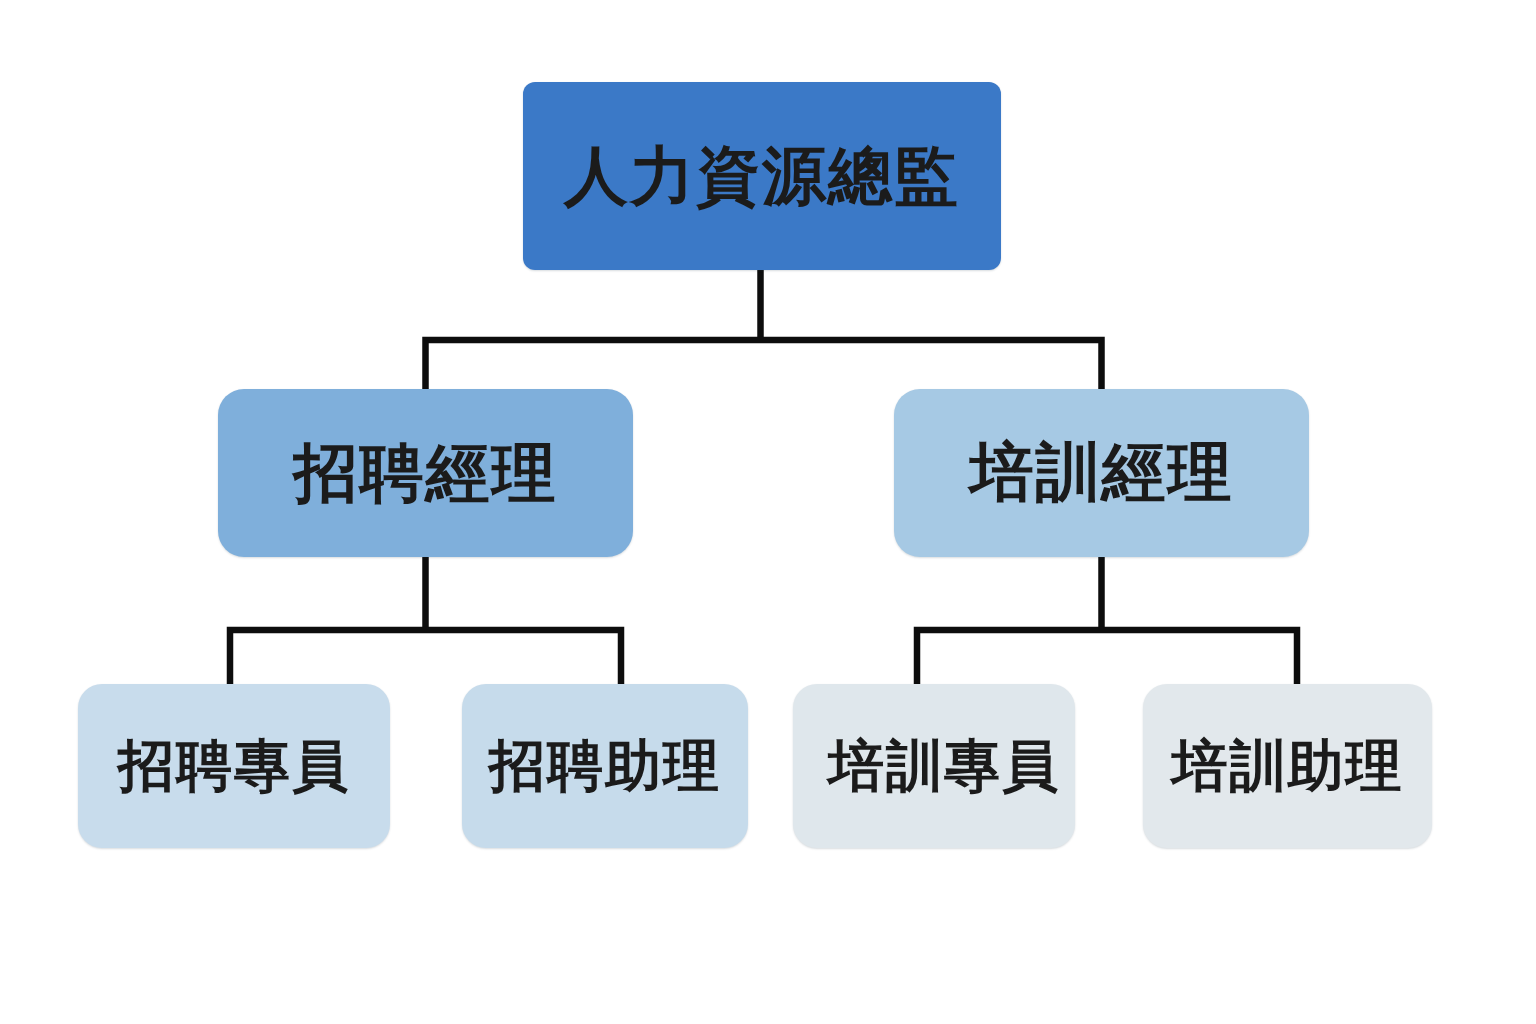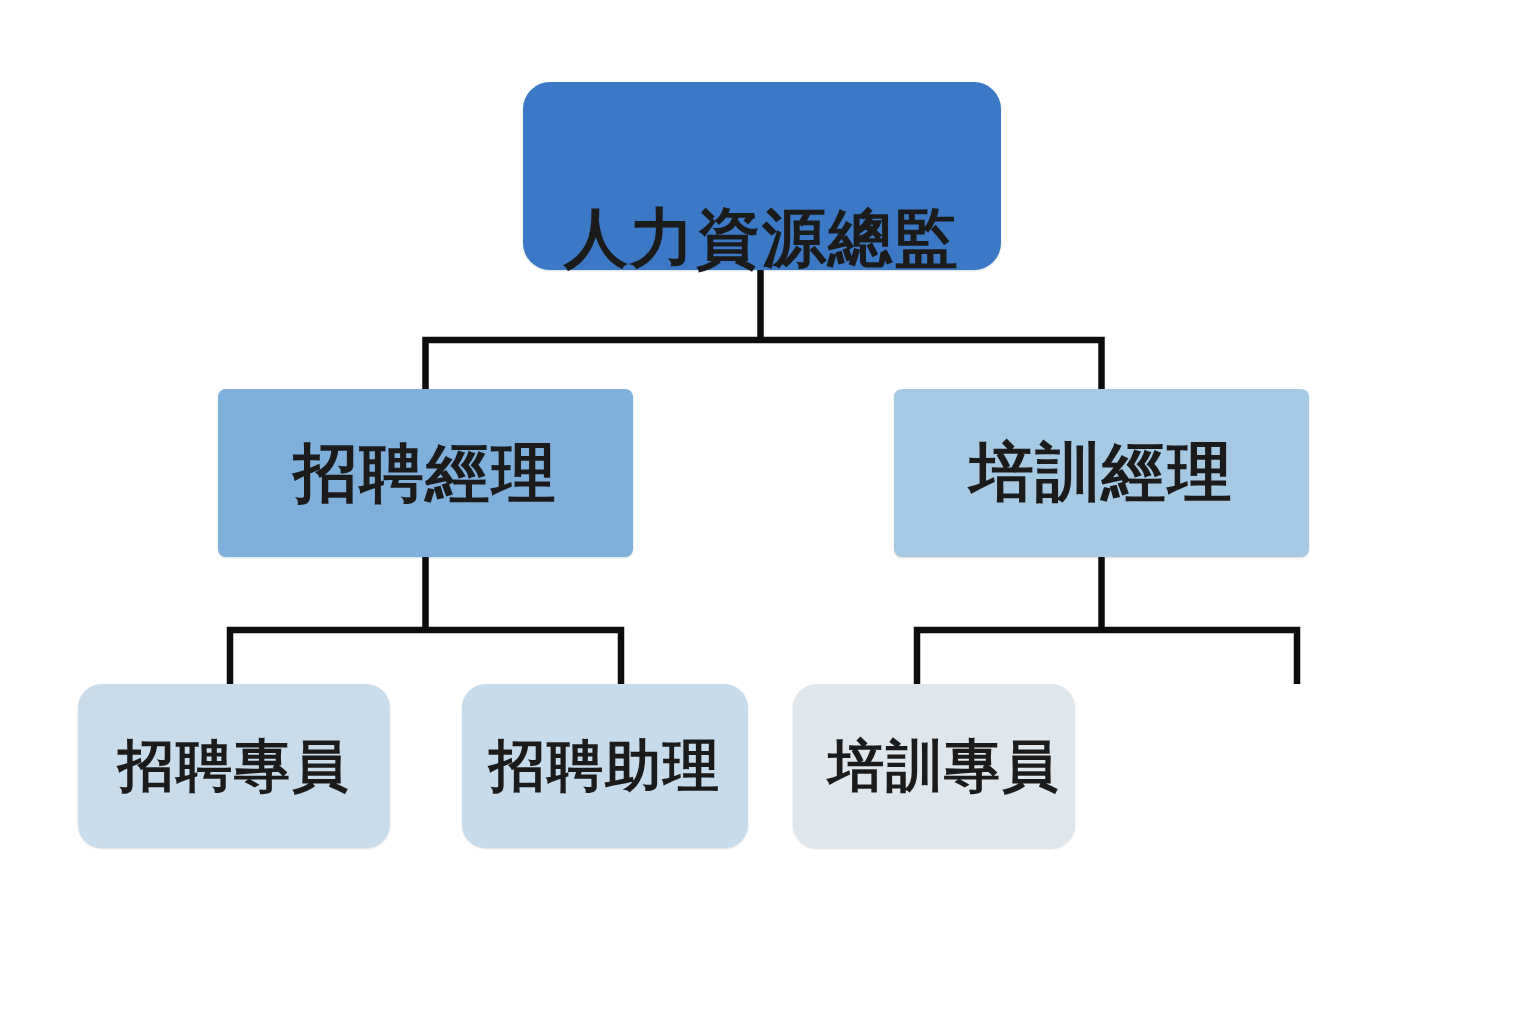--- a/index.html
+++ b/index.html
@@ -21,33 +21,32 @@
     top: 0;
     width: 1536px;
     height: 1024px;
   }
   .node {
     position: absolute;
     display: flex;
     align-items: center;
     justify-content: center;
     box-sizing: border-box;
-    border-radius: 8px;
+    border-radius: 26px;
     color: #1b1b1b;
     font-weight: 700;
     letter-spacing: 2px;
     text-align: center;
     line-height: 1;
     box-shadow: 0 1px 2px rgba(40, 60, 80, 0.18);
   }
   .node-root {
     left: 523px; top: 82px; width: 478px; height: 188px;
-    border-radius: 27px;
+    border-radius: 12px;
     font-size: 64px;
-    align-items: flex-end;
   }
   .node-l2 {
     top: 389px; width: 415px; height: 168px;
     font-size: 64px;
   }
   .node-rm { left: 218px; }
   .node-tm { left: 894px; }
   .node-l3 {
     top: 684px; height: 164px;
     font-size: 56px;
@@ -89,14 +88,17 @@
   </div>
 
   <div class="node node-l3 node-rs" style="background-color: rgb(200, 220, 236);">
     <span>招聘專員</span>
   </div>
 
   <div class="node node-l3 node-ts" style="background-color: rgb(223, 231, 236);">
     <span>培訓專員</span>
   </div>
 
+  <div class="node node-l3 node-ta" style="background-color: rgb(226, 232, 236);">
+    <span>培訓助理</span>
+  </div>
 
 </div>
 
 </body></html>

